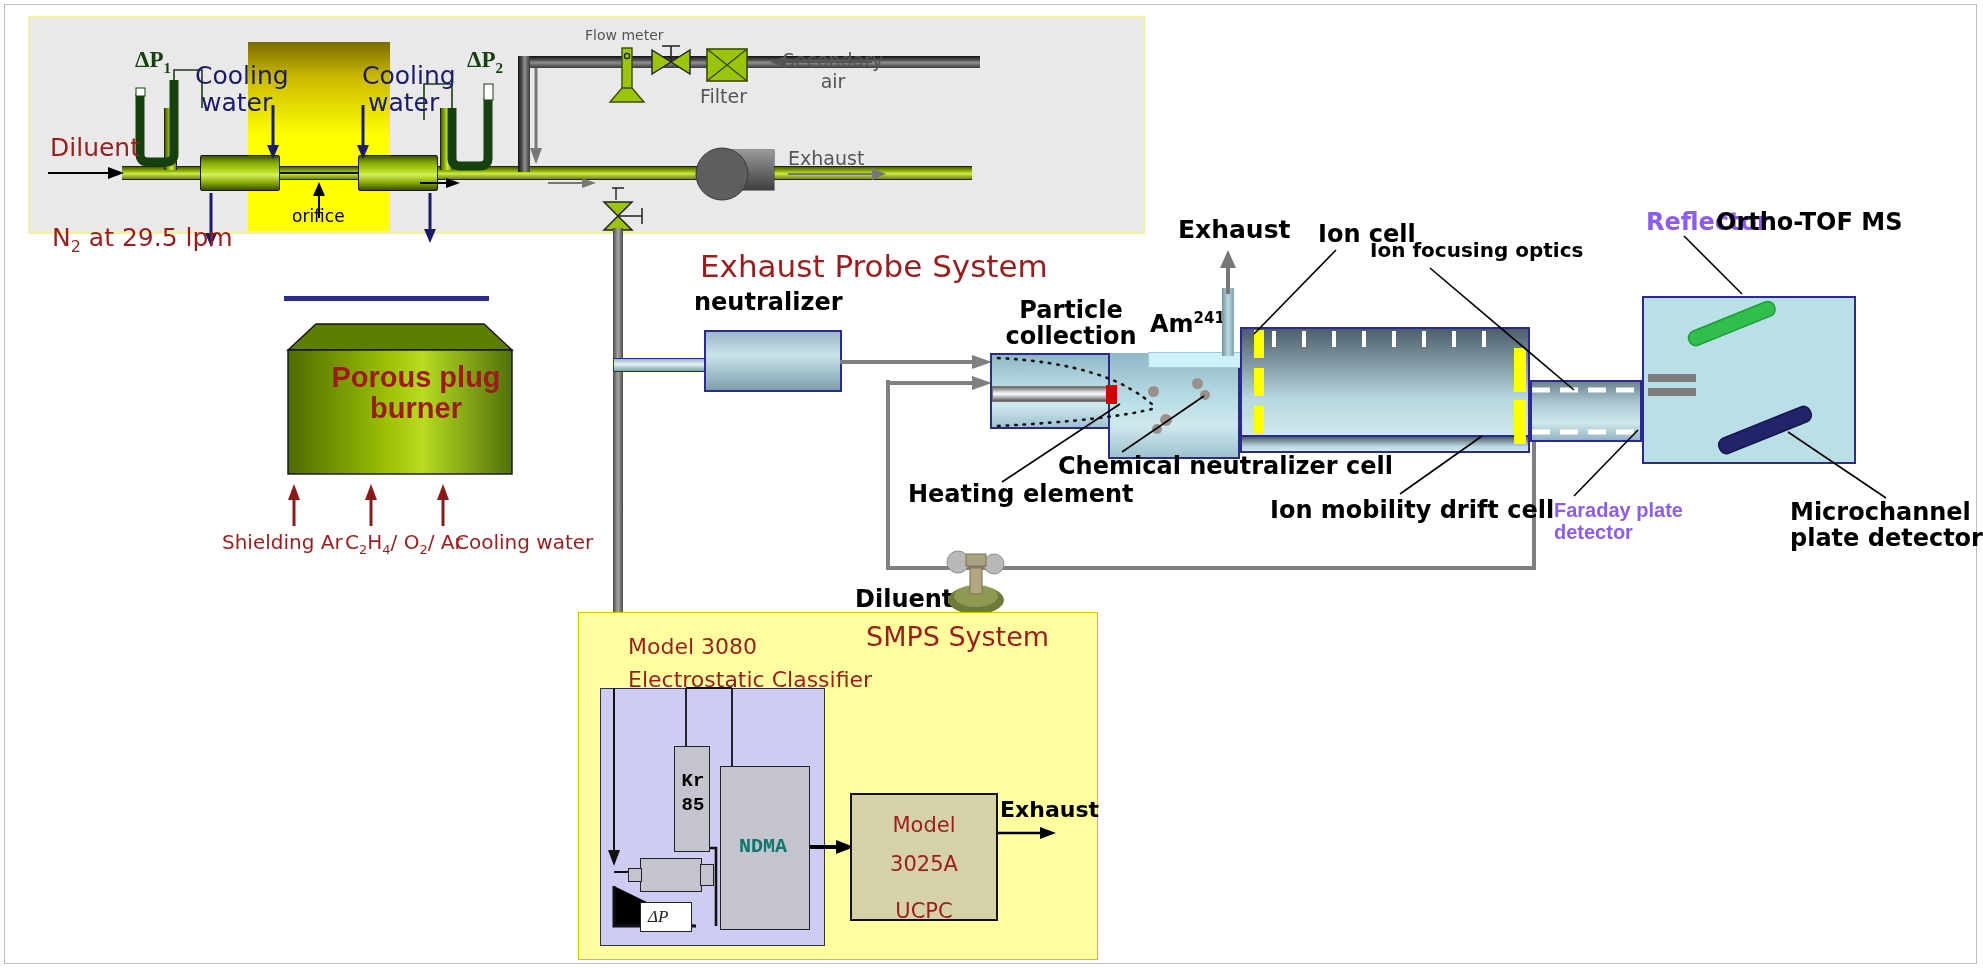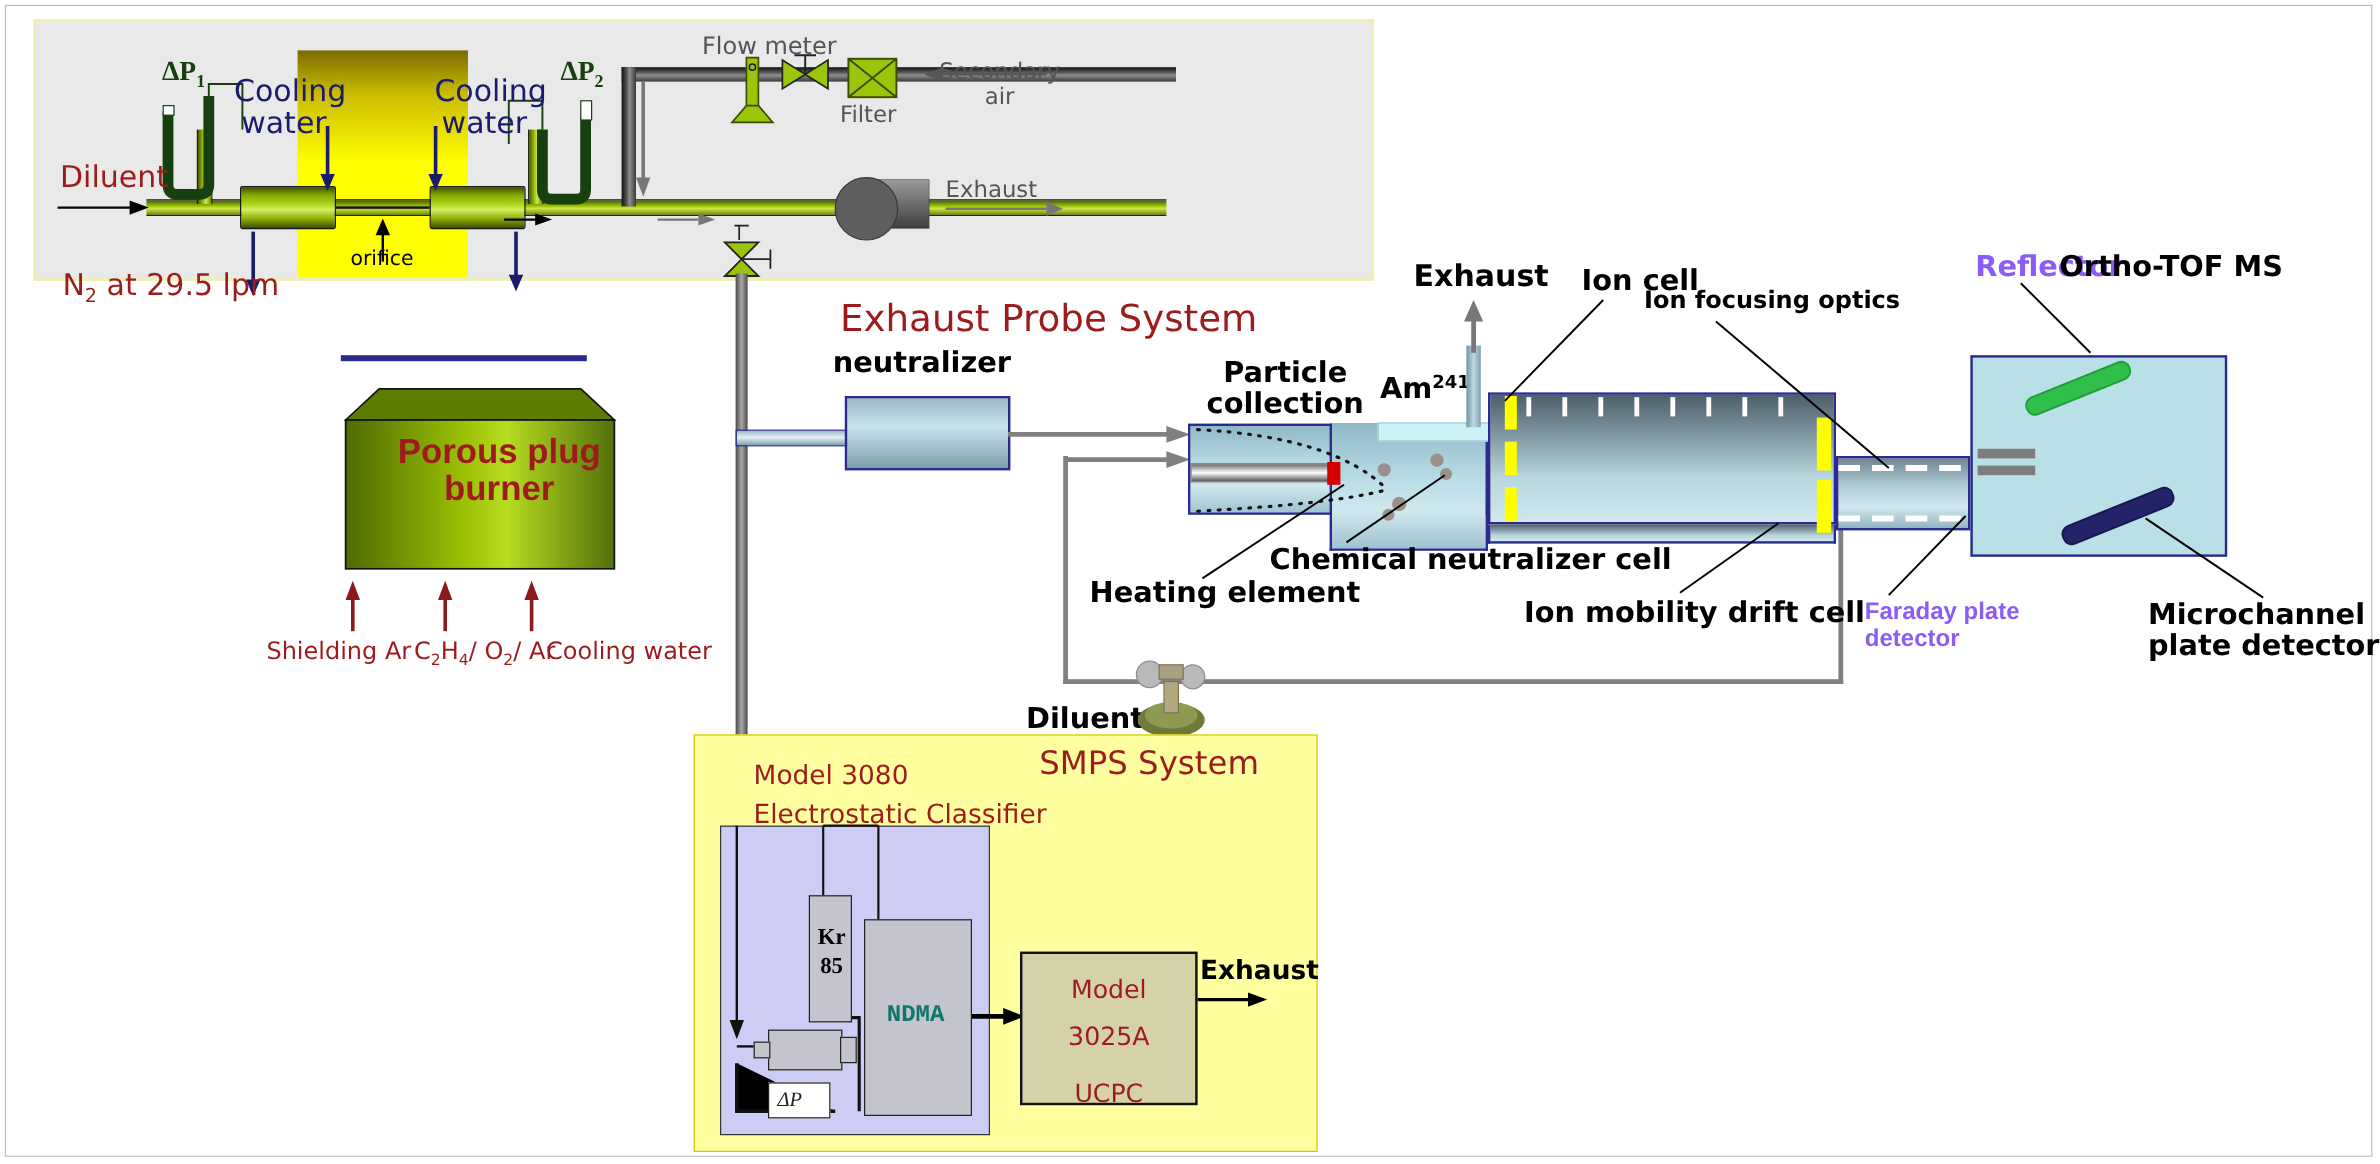--- a/index.html
+++ b/index.html
@@ -130,21 +130,21 @@
       <path d="M8 0 L2 14 L14 14 Z" fill="#000"></path>
     </svg>
 
   <div class="tube-dark-h" style="left:518px;top:56px;width:462px;height:12px;"></div>
   <div class="tube-dark" style="left:518px;top:56px;width:12px;height:116px;"></div>
   <svg class="abs" style="left:527px;top:68px;" width="18" height="100">
       <path d="M9 0 L9 84" stroke="#777" stroke-width="3"></path>
       <path d="M9 96 L3 80 L15 80 Z" fill="#777"></path>
     </svg>
 
-  <div class="lbl t-dark" style="left:585px;top:28px;font-size:20px;font-family:'DejaVu Sans',sans-serif;"><span>Flow meter</span></div>
+  <div class="lbl t-dark" style="left:585px;top:28px;font-size:14px;font-family:'DejaVu Sans',sans-serif;"><span>Flow meter</span></div>
   <svg class="abs" style="left:608px;top:48px;" width="40" height="56">
     <rect x="14" y="0" width="10" height="42" fill="#9ac50a" stroke="#3b4d00" stroke-width="1.4"></rect>
     <circle cx="19" cy="8" r="2.6" fill="none" stroke="#1a1a1a" stroke-width="1.2"></circle>
     <path d="M2 54 L36 54 L24 40 L14 40 Z" fill="#9ac50a" stroke="#3b4d00" stroke-width="1.4"></path>
   </svg>
 
   <svg class="abs" style="left:650px;top:46px;" width="44" height="34">
     <path d="M2 4 L2 28 L21 16 Z" fill="#9ac50a" stroke="#222" stroke-width="1.4"></path>
     <path d="M40 4 L40 28 L21 16 Z" fill="#9ac50a" stroke="#222" stroke-width="1.4"></path>
     <path d="M21 16 L21 0 M12 0 L30 0" stroke="#222" stroke-width="1.6"></path>
@@ -399,21 +399,21 @@
   <svg class="abs" style="left:600px;top:688px;" width="228" height="260">
     <path d="M14 0 L14 166" stroke="#111" stroke-width="2"></path>
     <path d="M14 178 L8 162 L20 162 Z" fill="#111"></path>
     <path d="M14 184 L34 184" stroke="#111" stroke-width="2"></path>
     <path d="M14 198 L14 238 L96 238" stroke="#111" stroke-width="3"></path>
     <path d="M86 0 L86 66 M86 0 L132 0 M132 0 L132 122" stroke="#111" stroke-width="1.8" fill="none"></path>
     <path d="M90 124 L90 160 L116 160 L116 238" stroke="#111" stroke-width="2.6" fill="none"></path>
   </svg>
 
   <div class="gbox" style="left:674px;top:746px;width:36px;height:106px;"></div>
-  <div class="lbl bold" style="left:678px;top:770px;width:30px;text-align:center;font-size:19px;color:#000;font-family:Liberation Serif, serif;line-height:1.25;">
+  <div class="lbl bold" style="left:678px;top:770px;width:30px;text-align:center;font-size:19px;color:#000;font-family:Liberation Mono, monospace;line-height:1.25;">
     <div>Kr</div>
     <div>85</div>
   </div>
 
   <div class="gbox" style="left:720px;top:766px;width:90px;height:164px;"></div>
   <div class="lbl bold" style="left:720px;top:836px;width:86px;text-align:center;font-size:20px;color:#0f766e;font-family:Liberation Mono, monospace;"><span>NDMA</span></div>
 
   <div class="gbox" style="left:640px;top:858px;width:62px;height:34px;"></div>
   <div class="gbox" style="left:628px;top:868px;width:14px;height:14px;"></div>
   <div class="gbox" style="left:700px;top:864px;width:14px;height:22px;"></div>

